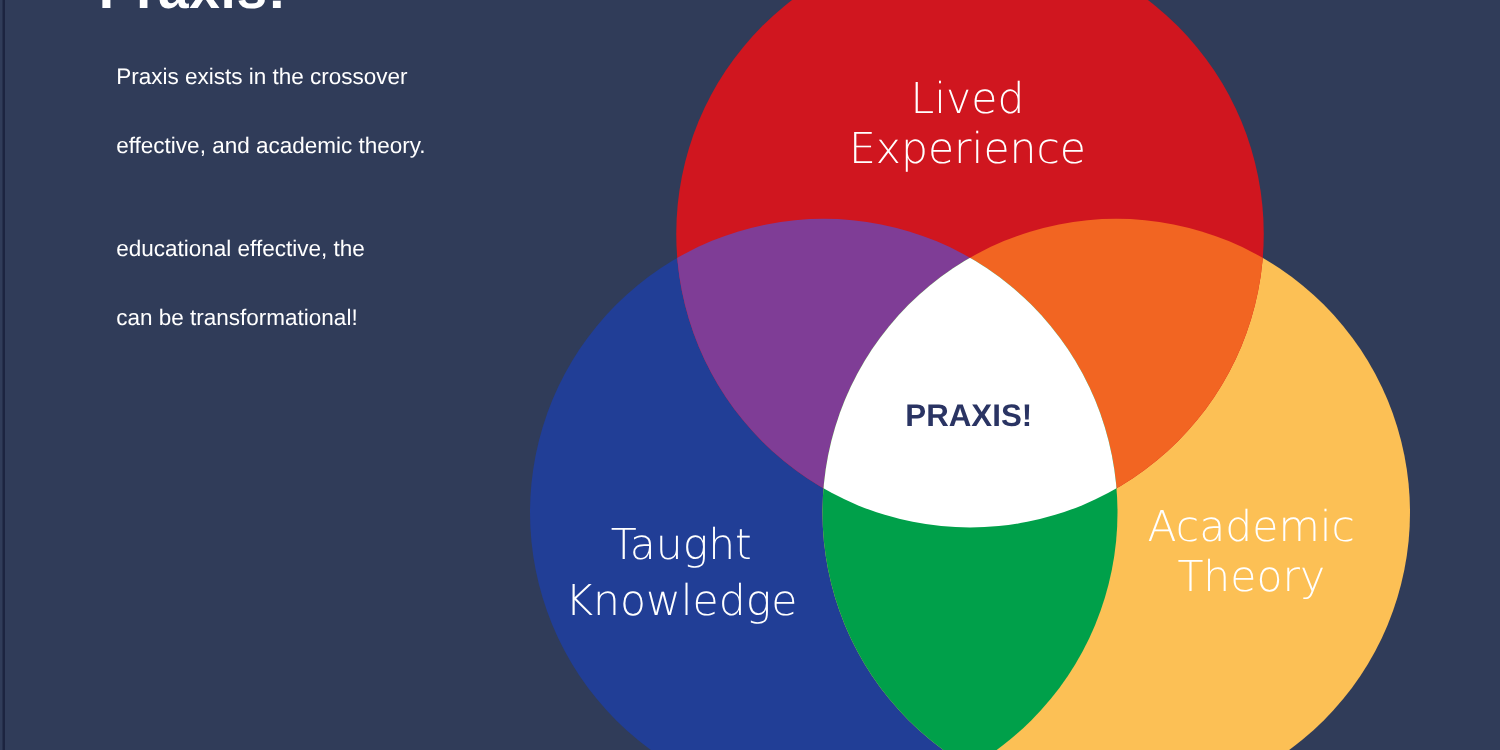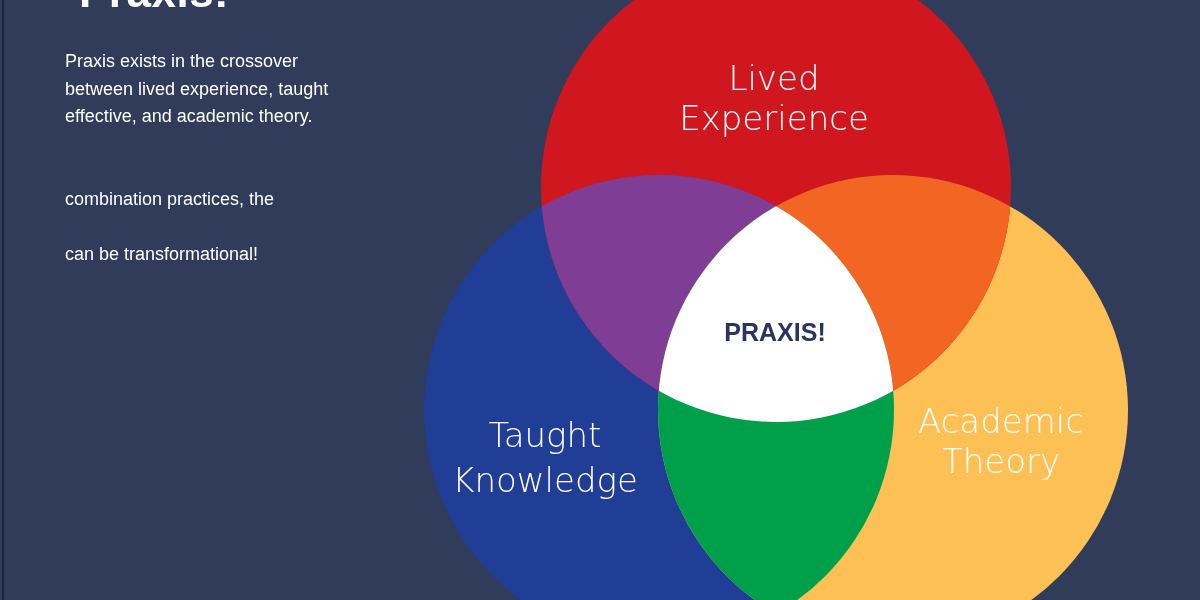--- a/index.html
+++ b/index.html
@@ -8,41 +8,41 @@
     background: #303c59; position: relative;
     font-family: "Liberation Sans", "DejaVu Sans", sans-serif;
   }
   .edge { position: absolute; left: 2px; top: 0; width: 2px; height: 600px; background: #1c2440; }
   .title {
     position: absolute; left: 79px; top: -30px;
     font-size: 44px; font-weight: bold; color: #ffffff; margin: 0;
     line-height: 44px; letter-spacing: 0.5px;
   }
   .desc {
-    position: absolute; left: 65px; top: 48px; width: 340px;
+    position: absolute; left: 93px; top: 48px; width: 340px;
     font-size: 18px; line-height: 27.5px; color: #ffffff; margin: 0;
   }
   svg.venn { position: absolute; left: 0; top: 0; }
   .label { fill: #ffffff; font-family: "DejaVu Sans", sans-serif; font-weight: 300; }
   .center-label { fill: #2a3463; font-family: "Liberation Sans", sans-serif; font-weight: bold; }
 </style>
 </head>
 <body>
 
 <div class="edge"></div>
 
 <h1 class="title">Praxis!</h1>
 
 <p class="desc">
   <span>Praxis exists in the crossover</span><br>
-  <span>between lived experience, taught</span><br>
+  <br>
   <span>effective, and academic theory.</span><br>
   <br>
   <br>
-  <span>combination practices, the</span><br>
+  <span>educational effective, the</span><br>
   <br>
   <span>can be transformational!</span>
 </p>
 
 <svg class="venn" width="1200" height="600" viewBox="0 0 1200 600">
   <defs>
     <clipPath id="clipRed">
         <circle cx="776" cy="187" r="235"></circle>
       </clipPath>
     <clipPath id="clipBlue">

